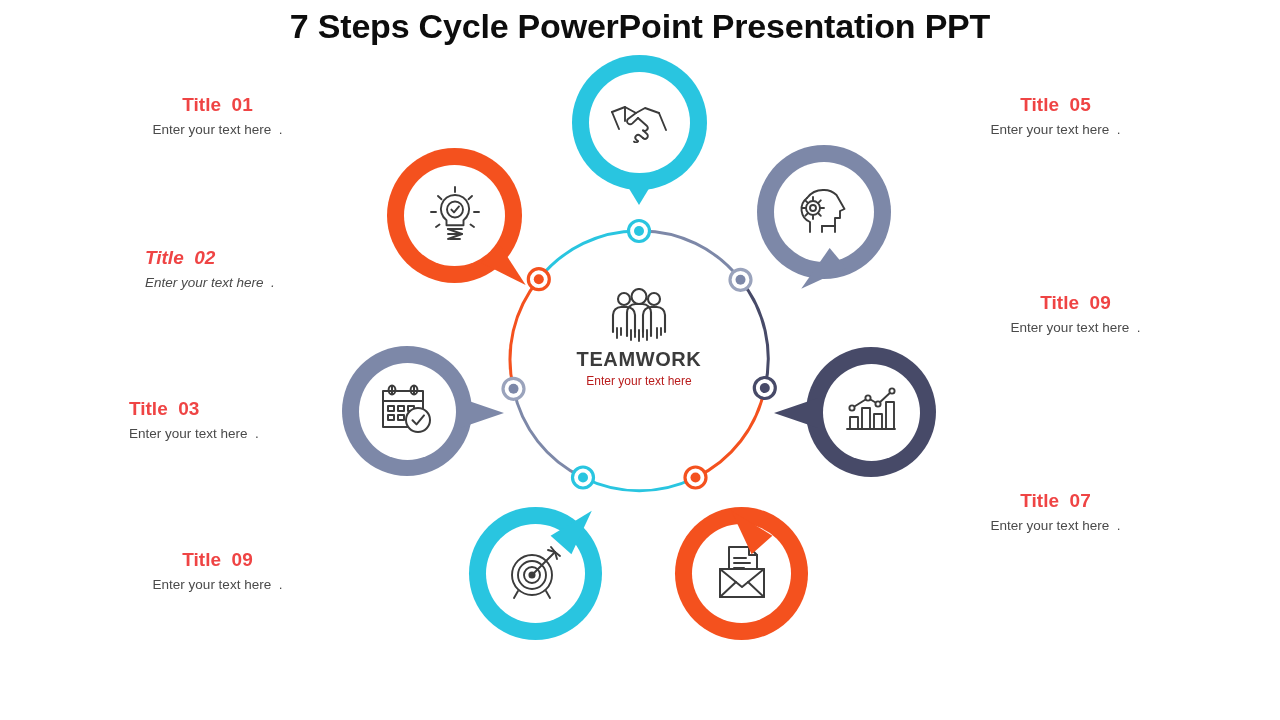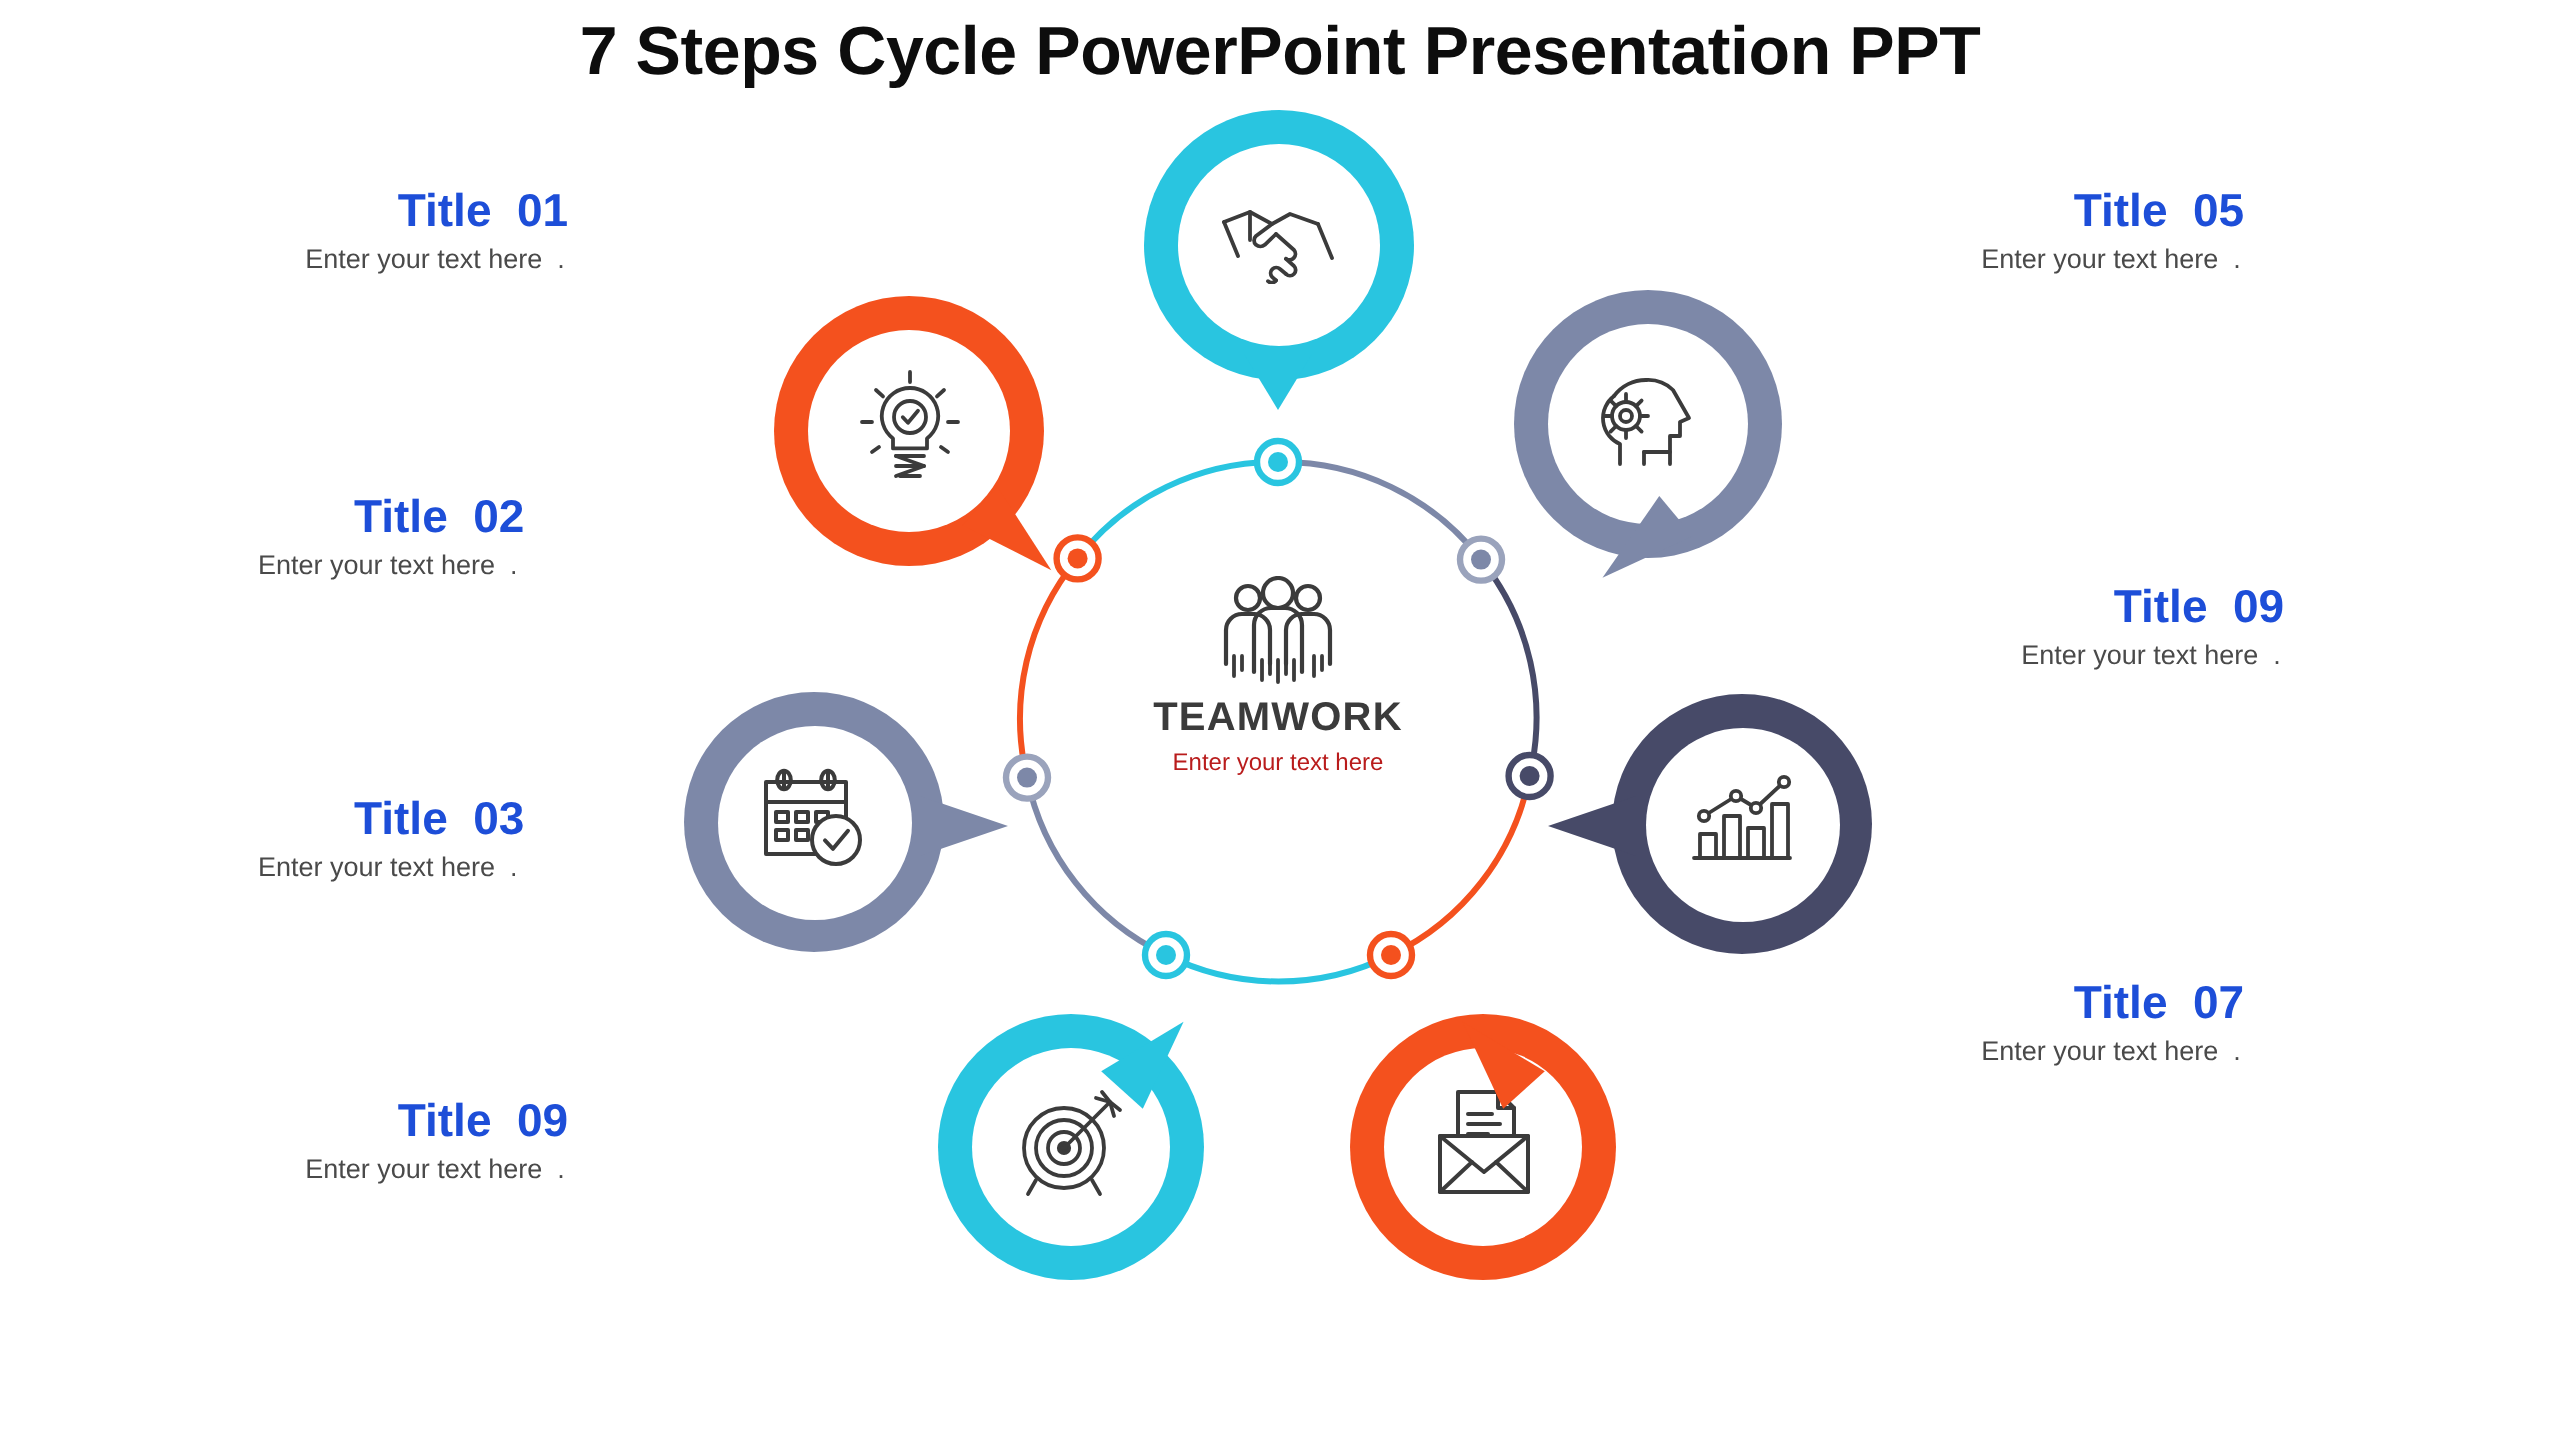--- a/index.html
+++ b/index.html
@@ -94,26 +94,25 @@
     position: absolute;
     width: 0;
     height: 0;
   }
   
   .label {
     position: absolute;
     width: 240px;
   }
   .label .lab-title {
-    font-size: 23px;
+    font-size: 19px;
     font-weight: bold;
-    color: #1d4ed8;
+    color: #ef4444;
     white-space: pre;
     line-height: 24px;
-    margin-left: 48px;
   }
   .label .lab-sub {
     font-size: 13.5px;
     color: #4a4a4a;
     white-space: pre;
     line-height: 20px;
     margin-top: 3px;
   }
   .lab-left  { text-align: left; }
   .lab-center{ text-align: center; }
@@ -322,21 +321,21 @@
       </div>
     </div>
 
   </div>
 
   <div class="label lab-center" style="left:130px; top:93px; width:175px;">
     <div class="lab-title">Title  01</div>
     <div class="lab-sub">Enter your text here  .</div>
   </div>
 
-  <div class="label lab-left" style="left:129px; top:246px; width:240px;">
+  <div class="label lab-left" style="left:145px; top:246px; width:240px;font-style:italic;">
     <div class="lab-title">Title  02</div>
     <div class="lab-sub">Enter your text here  .</div>
   </div>
 
   <div class="label lab-left" style="left:129px; top:397px; width:240px;">
     <div class="lab-title">Title  03</div>
     <div class="lab-sub">Enter your text here  .</div>
   </div>
 
   <div class="label lab-center" style="left:130px; top:548px; width:175px;">

